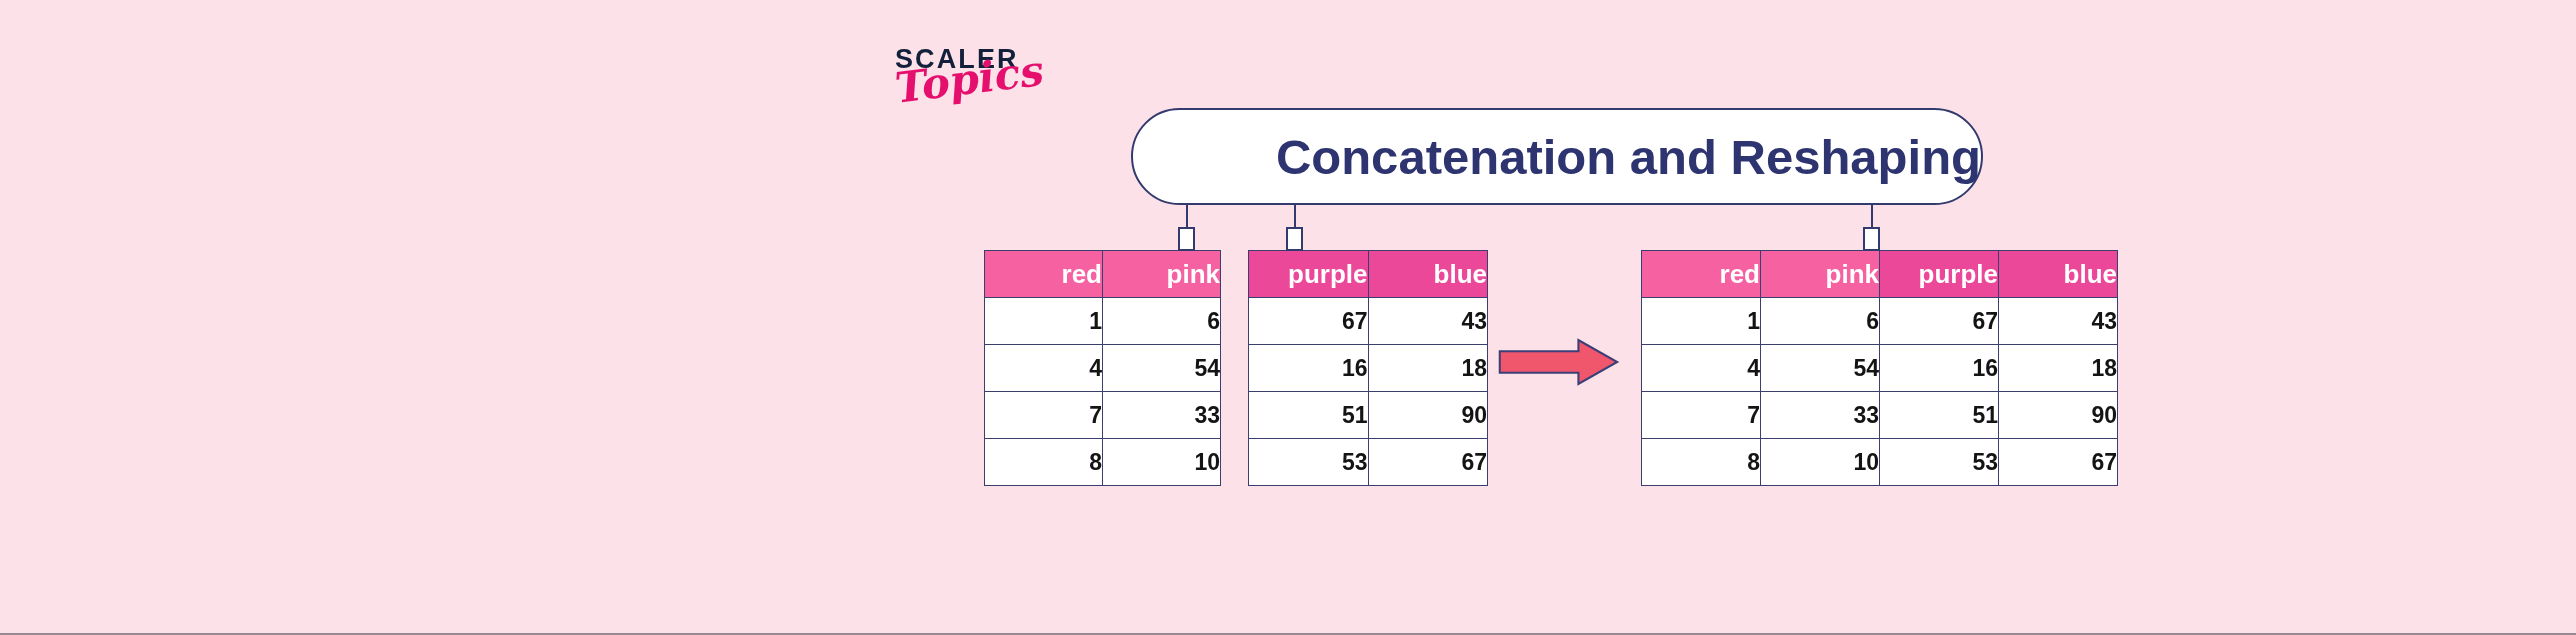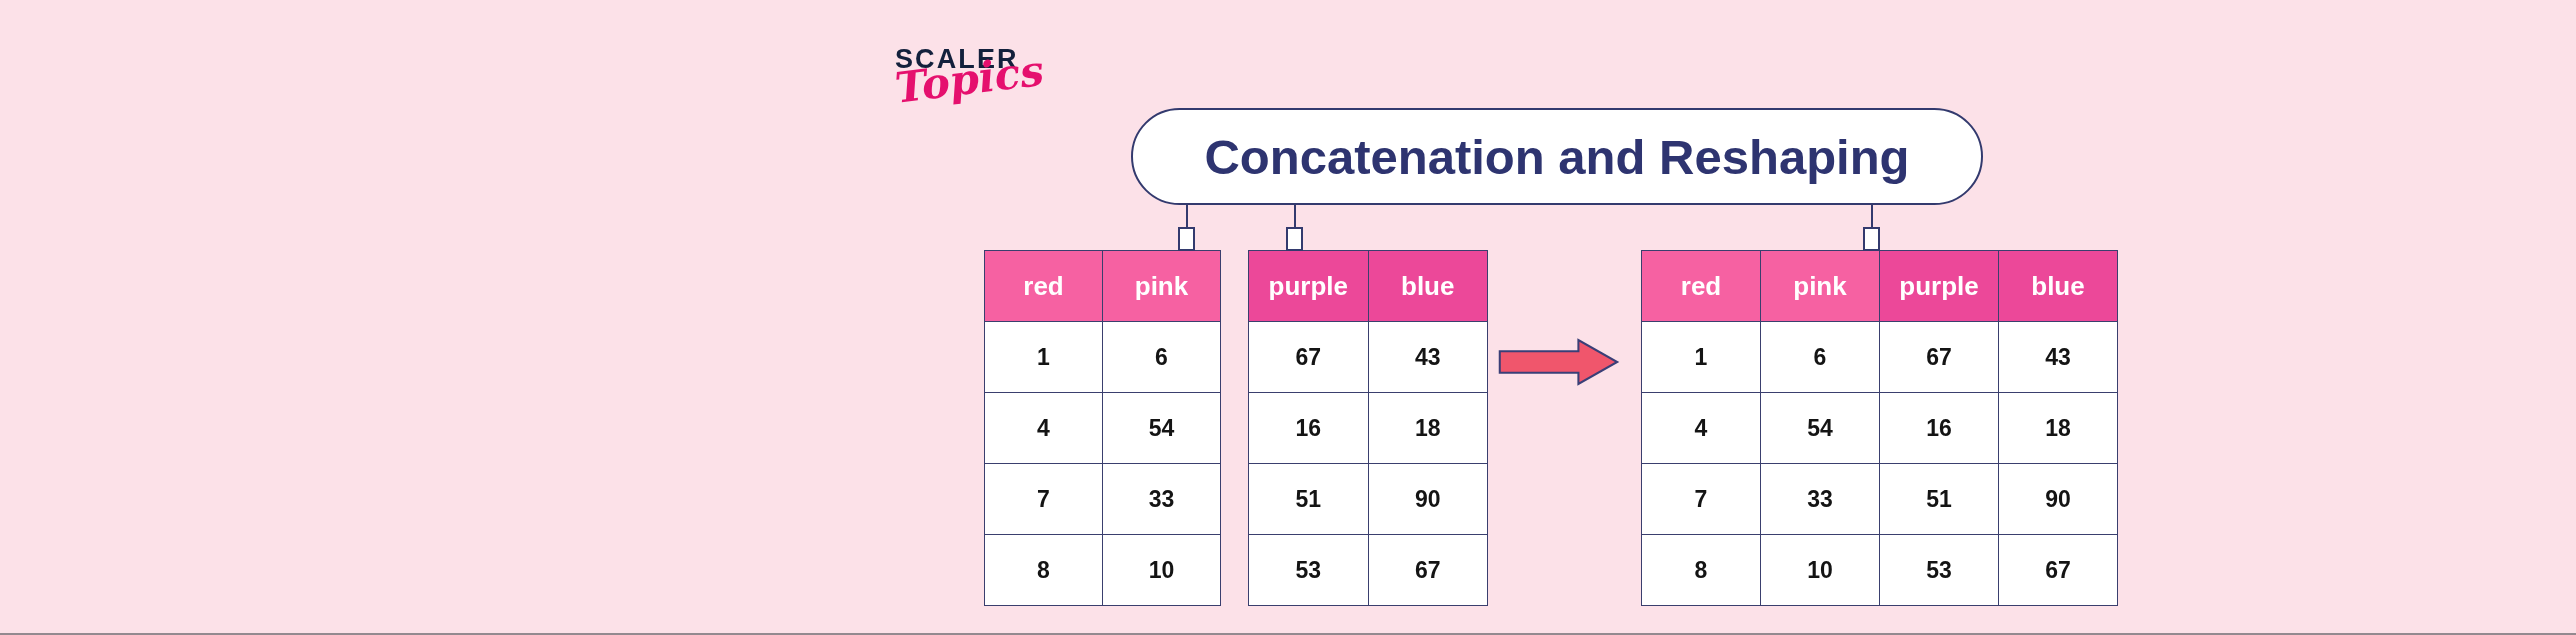--- a/index.html
+++ b/index.html
@@ -50,21 +50,21 @@
     left: 1131px;
     top: 108px;
     width: 852px;
     height: 97px;
     background: #FFFFFF;
     border: 2.1px solid #333A6E;
     border-radius: 50px;
     box-sizing: border-box;
     display: flex;
     align-items: center;
-    justify-content: center;
+    justify-content: flex-end;
   }
   .title-text {
     font-size: 49px;
     font-weight: 700;
     color: #2E3470;
     white-space: nowrap;
   }
   
   .connector-line {
     position: absolute;
@@ -100,23 +100,23 @@
   .tbl-result      { left: 1641px; width: 477px; }
   .tbl-wrap table {
     width: 100%;
     height: 100%;
     border-collapse: collapse;
     table-layout: fixed;
     background: #FFFFFF;
   }
   .tbl-wrap th, .tbl-wrap td {
     border: 1.5px solid #3A3F6E;
-    text-align: center;
+    text-align: right;
     vertical-align: middle;
-    padding: 12px;
+    padding: 0;
   }
   .tbl-wrap th {
     height: 46px;
     font-size: 26px;
     font-weight: 600;
     color: #FFFFFF;
   }
   .tbl-wrap td {
     height: 46px;
     font-size: 23px;

